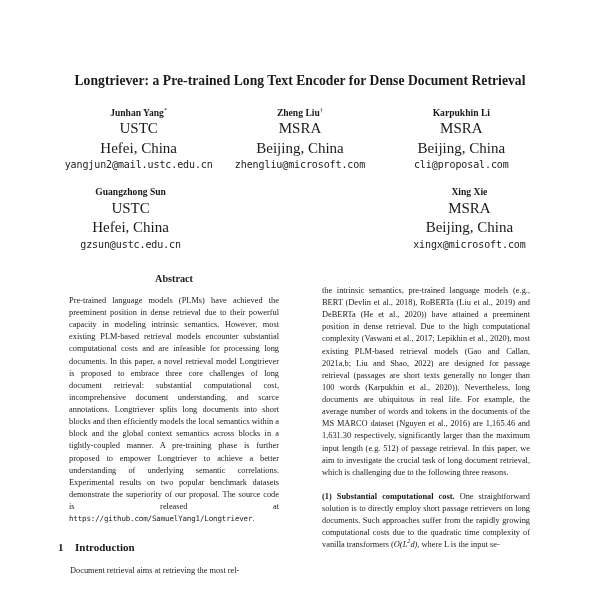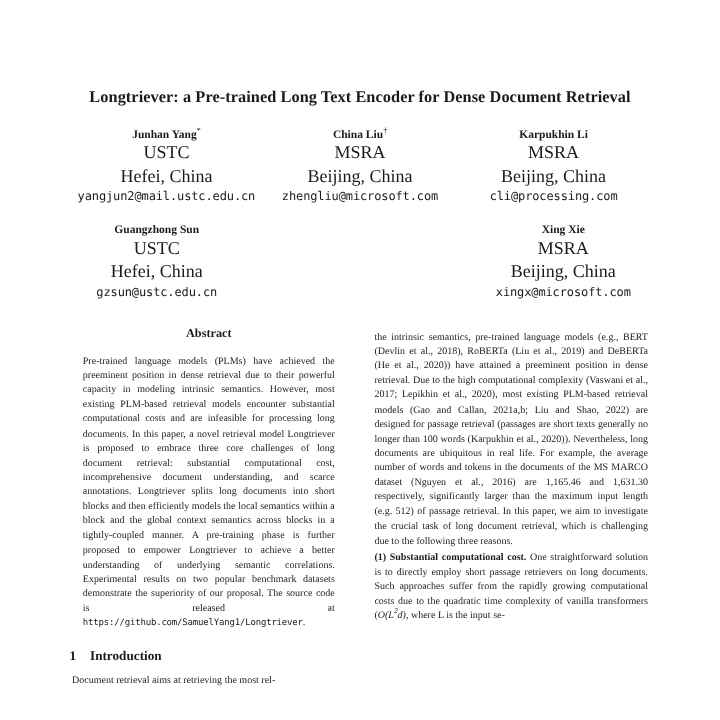--- a/index.html
+++ b/index.html
@@ -110,21 +110,21 @@
   .section-head-numbered {
     display: flex;
     align-items: baseline;
     font-size: 11px;
     font-weight: bold;
     margin: 16px 0 8px 0;
   }
   .section-num { width: 17px; flex: 0 0 17px; }
 
   .body-par {
-    margin: 2px;
+    margin: 12px;
     font-size: 8.35px;
     line-height: 1.455;
     text-align: justify;
     text-justify: inter-word;
   }
   .body-par + .body-par { margin-top: 0; }
   .bold-lead { font-weight: bold; }
 
   .col.right .body-par { text-indent: 0; }
 
@@ -141,31 +141,31 @@
   <div class="authors-row row1">
 
     <div class="author">
       <div class="author-name"><span>Junhan Yang</span><sup>*</sup></div>
       <div class="author-affil">USTC</div>
       <div class="author-city">Hefei, China</div>
       <div class="author-email">yangjun2@mail.ustc.edu.cn</div>
     </div>
 
     <div class="author">
-      <div class="author-name"><span>China Liu</span><sup>†</sup></div>
+      <div class="author-name"><span>Zheng Liu</span><sup>†</sup></div>
       <div class="author-affil">MSRA</div>
       <div class="author-city">Beijing, China</div>
       <div class="author-email">zhengliu@microsoft.com</div>
     </div>
 
     <div class="author">
       <div class="author-name"><span>Karpukhin Li</span><sup></sup></div>
       <div class="author-affil">MSRA</div>
       <div class="author-city">Beijing, China</div>
-      <div class="author-email">cli@processing.com</div>
+      <div class="author-email">cli@proposal.com</div>
     </div>
 
   </div>
 
   <div class="authors-row row2">
 
     <div class="author">
       <div class="author-name"><span>Guangzhong Sun</span><sup></sup></div>
       <div class="author-affil">USTC</div>
       <div class="author-city">Hefei, China</div>

